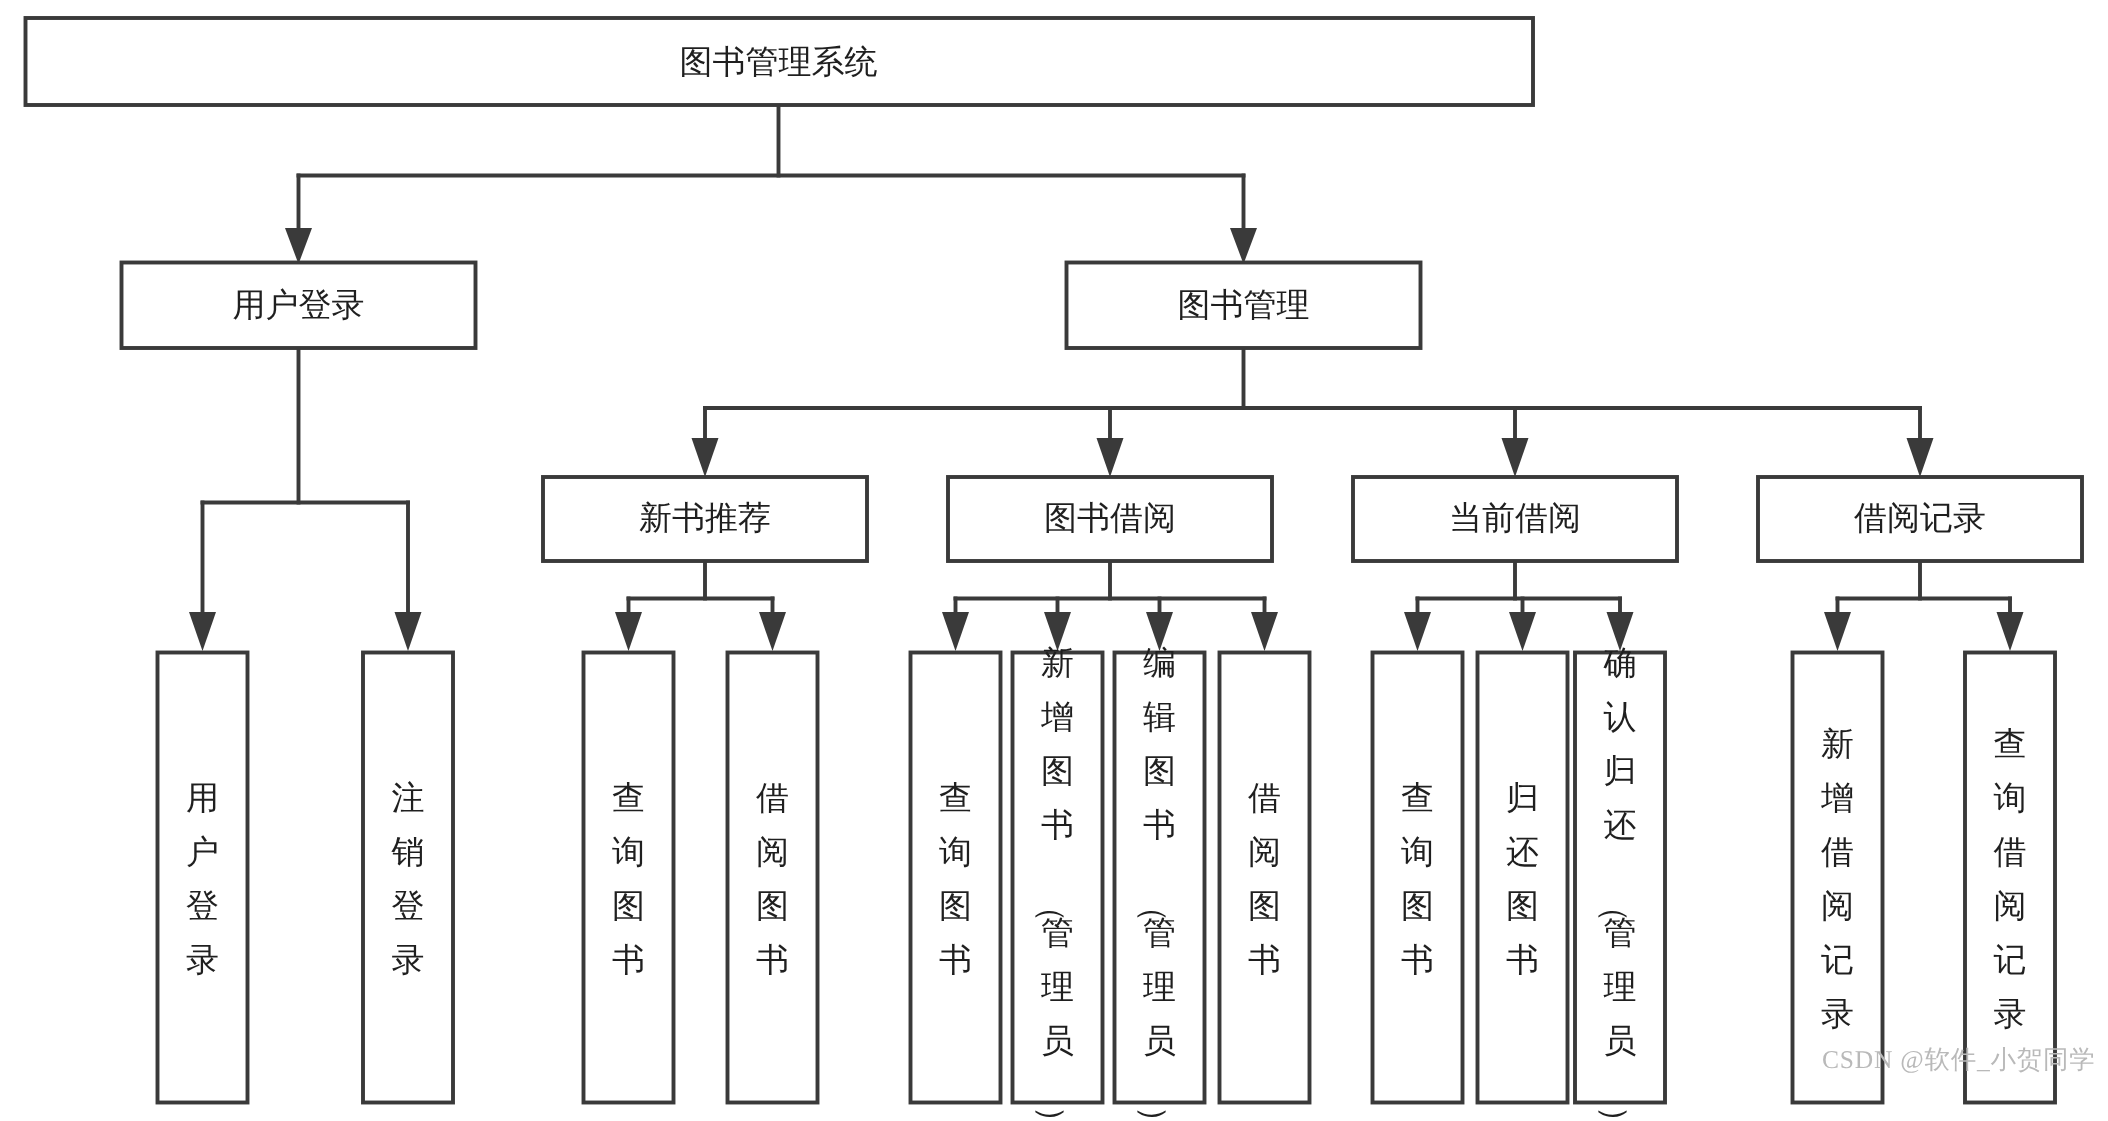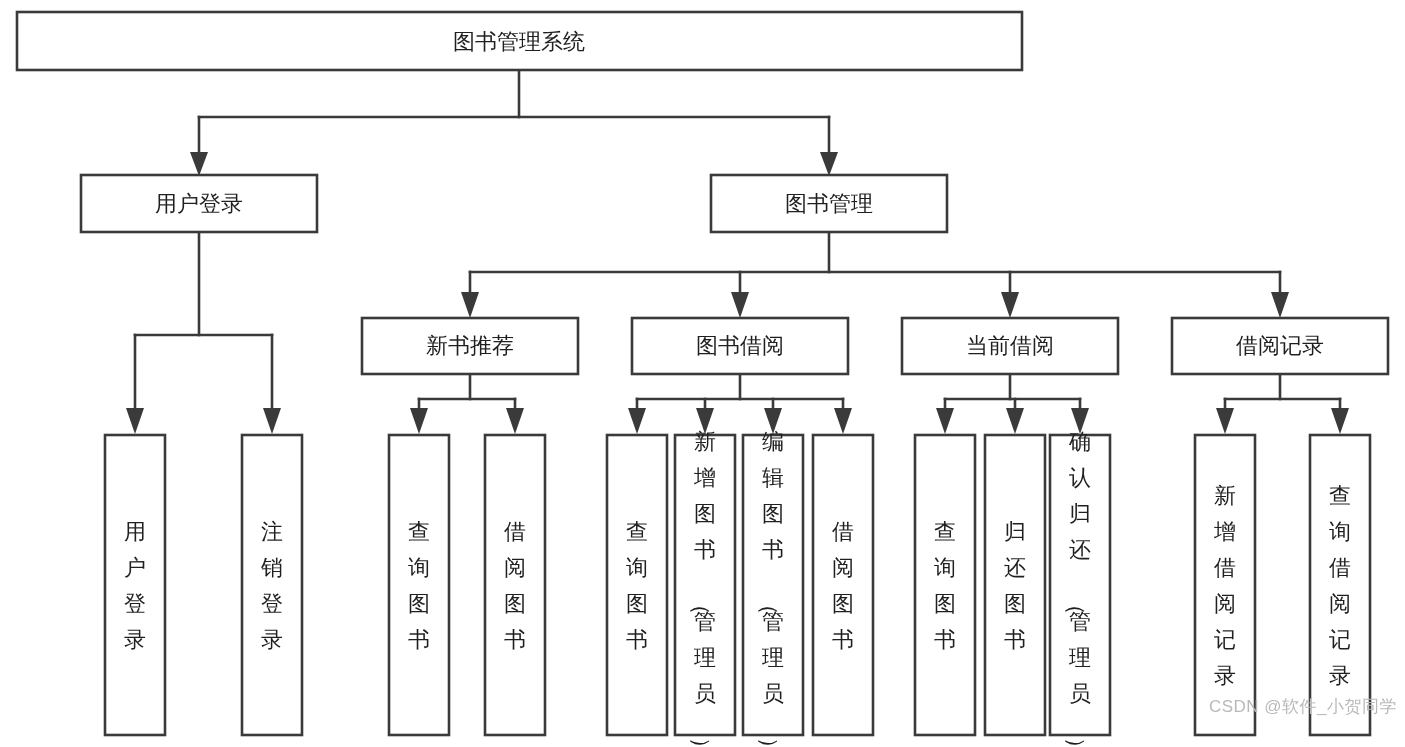--- a/index.html
+++ b/index.html
@@ -52,21 +52,21 @@
   .node-label-v {
     font-family: "Liberation Sans", "DejaVu Sans", sans-serif;
     font-size: 22px;
     fill: #1f1f1f;
     text-anchor: middle;
   }
   .watermark-text {
     position: absolute;
     right: 8px;
     bottom: 4px;
-    font-family: Liberation Sans, sans-serif;
+    font-family: Liberation Serif, serif;
     font-size: 17px;
     color: #b9b9b9;
     white-space: nowrap;
     letter-spacing: 0.5px;
     user-select: none;
   }
 </style>
 </head>
 <body>
 

